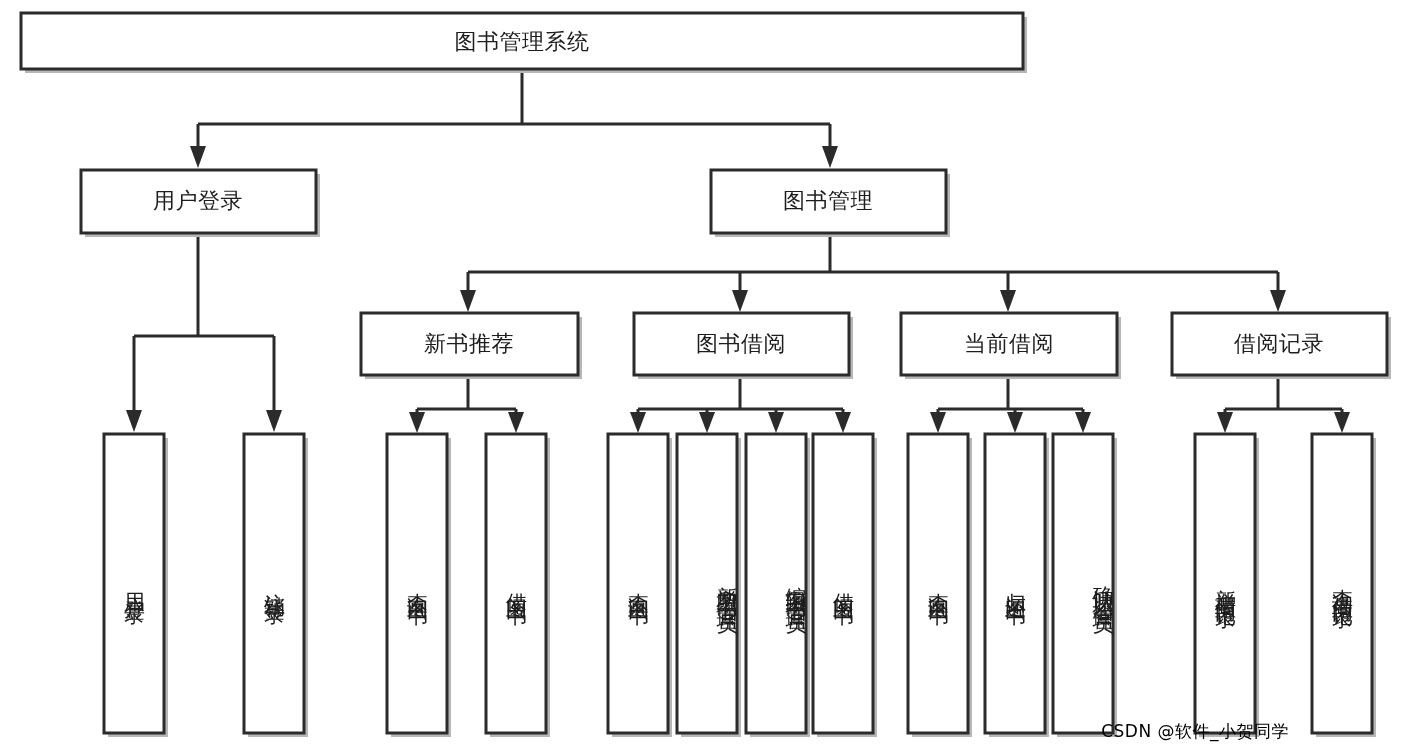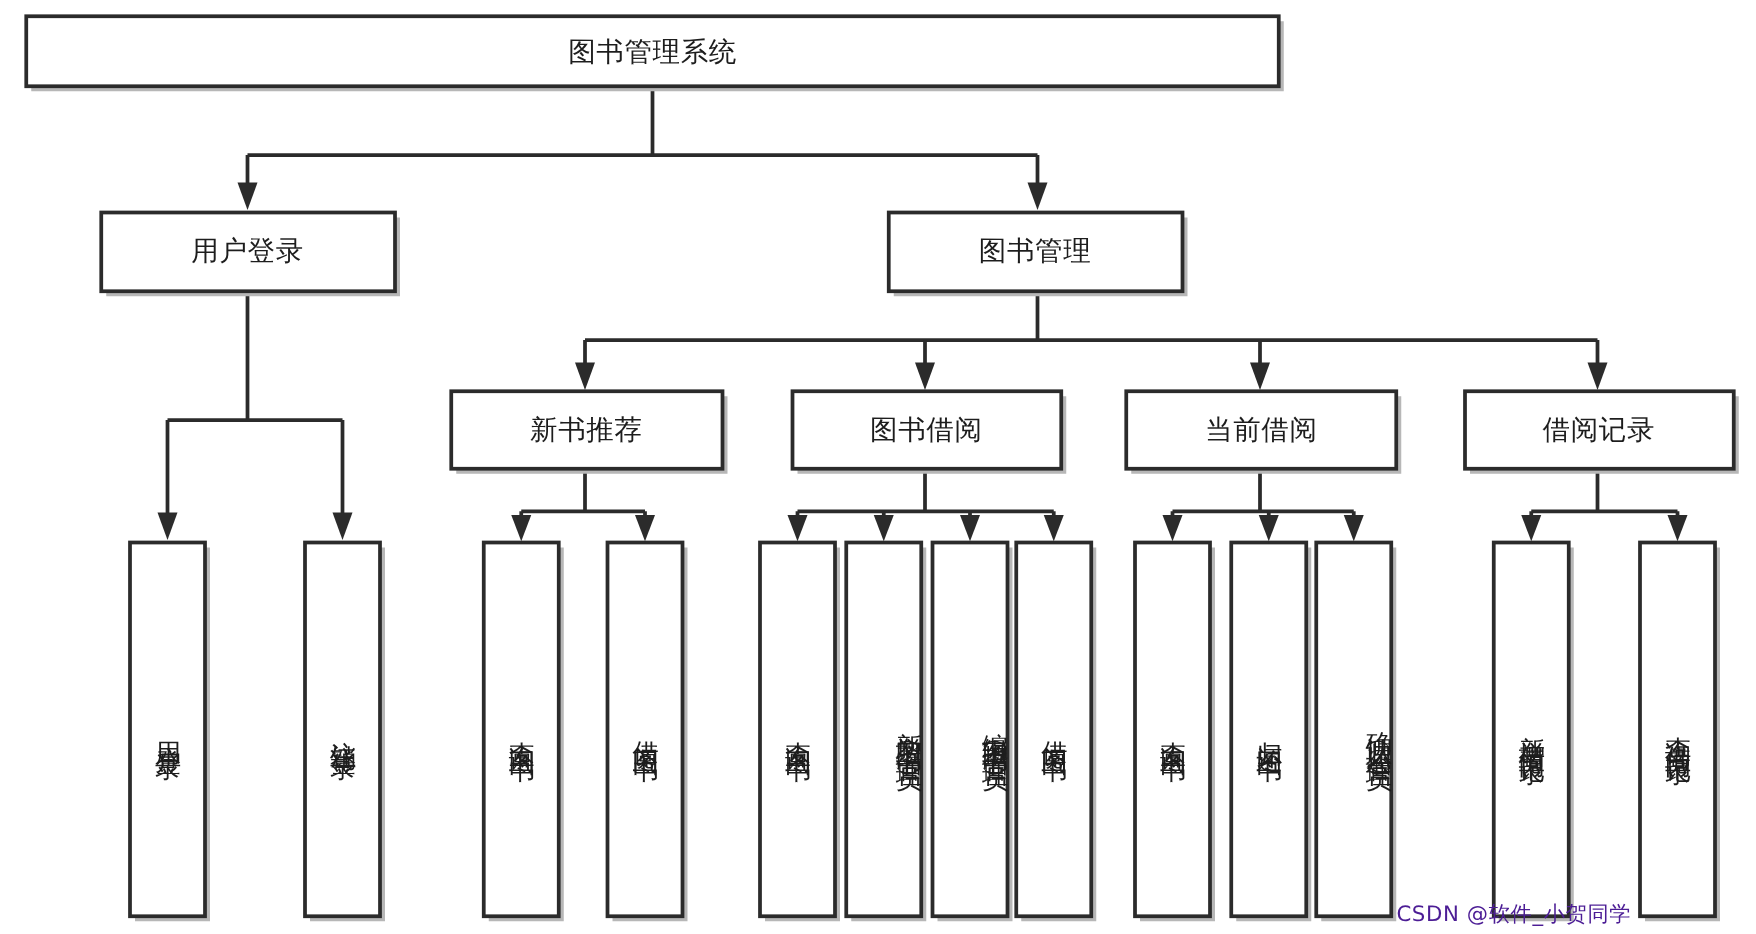--- a/index.html
+++ b/index.html
@@ -11,21 +11,20 @@
     width: 1405px;
     height: 747px;
     font-family: "DejaVu Sans", "Liberation Sans", sans-serif;
     overflow: hidden;
   }
   #diagram-root {
     position: relative;
     width: 1297px;
     height: 747px;
     background: #ffffff;
-    padding-left: 16px;
   }
   svg.canvas {
     position: absolute;
     left: 0;
     top: 0;
     width: 1405px;
     height: 747px;
   }
   .node-box {
     fill: #ffffff;
@@ -66,21 +65,21 @@
     white-space: nowrap;
     text-align: center;
     pointer-events: none;
   }
   .watermark {
     position: absolute;
     right: 8px;
     bottom: 4px;
     font-family: "DejaVu Sans", "Liberation Sans", sans-serif;
     font-size: 17px;
-    color: #4c1d95;
+    color: #000000;
     letter-spacing: 0.5px;
     white-space: nowrap;
   }
 </style>
 </head>
 <body>
 
 <div id="diagram-root">
 
   <svg class="canvas" viewBox="0 0 1405 747" xmlns="http://www.w3.org/2000/svg">

